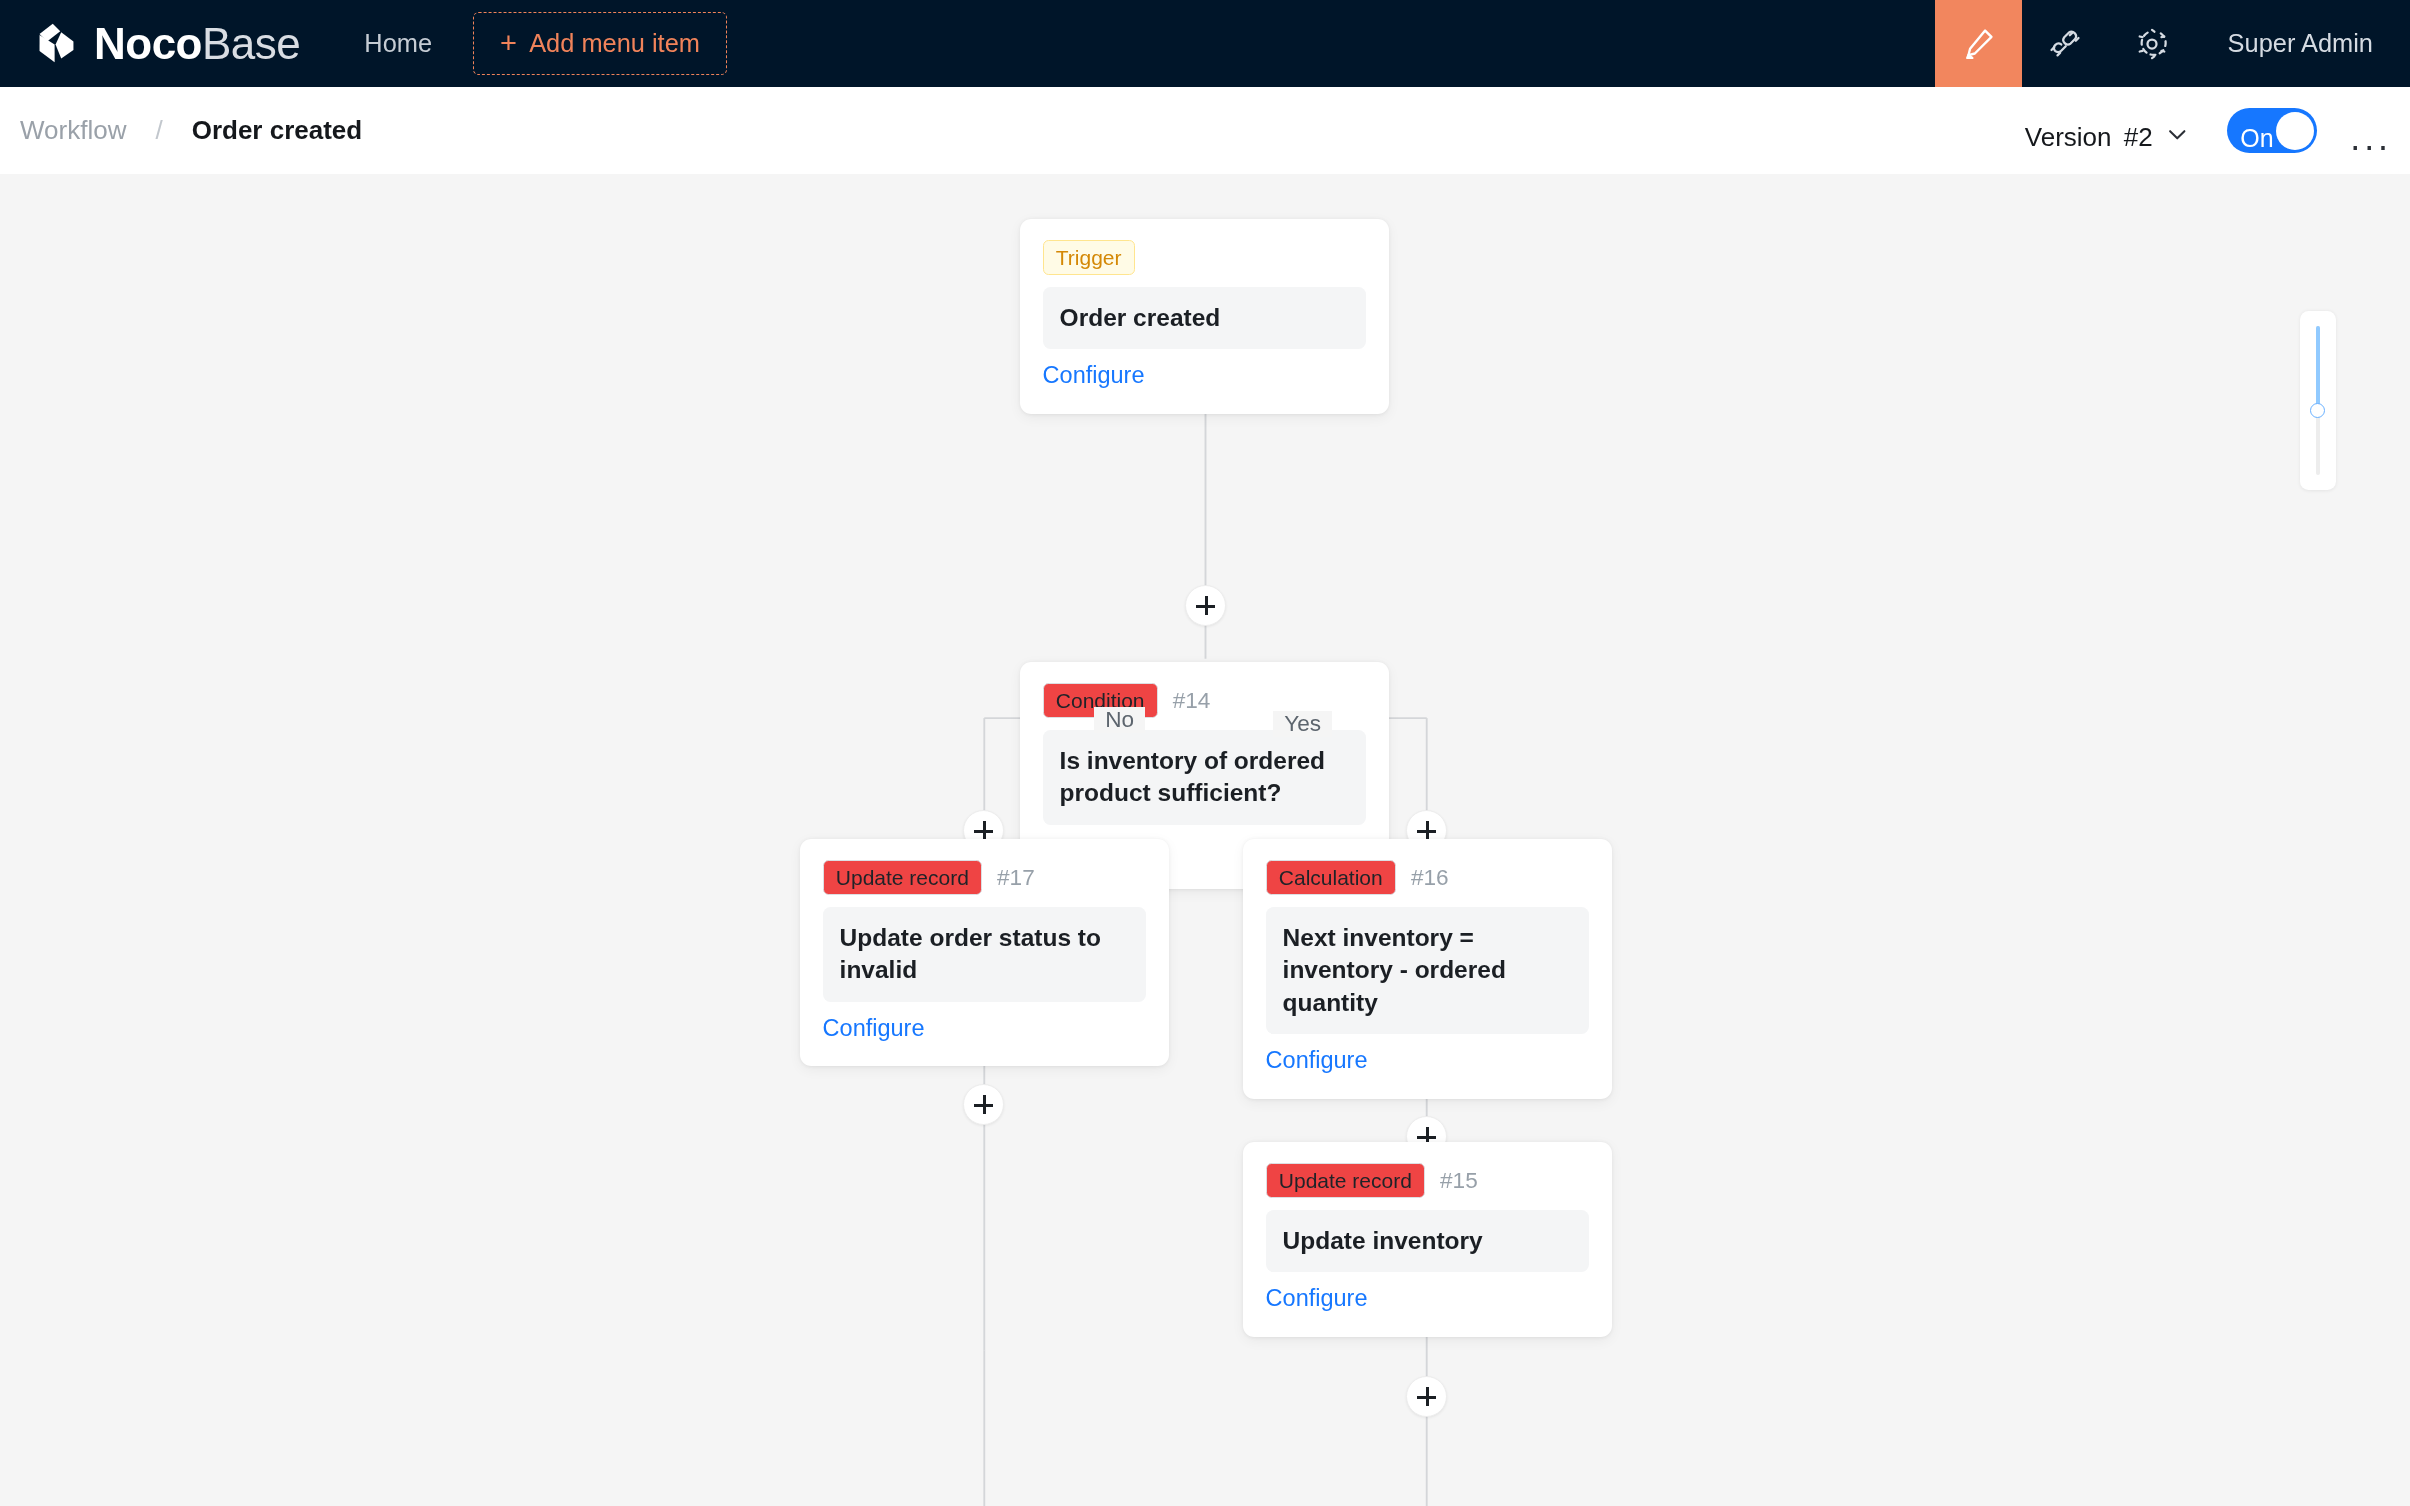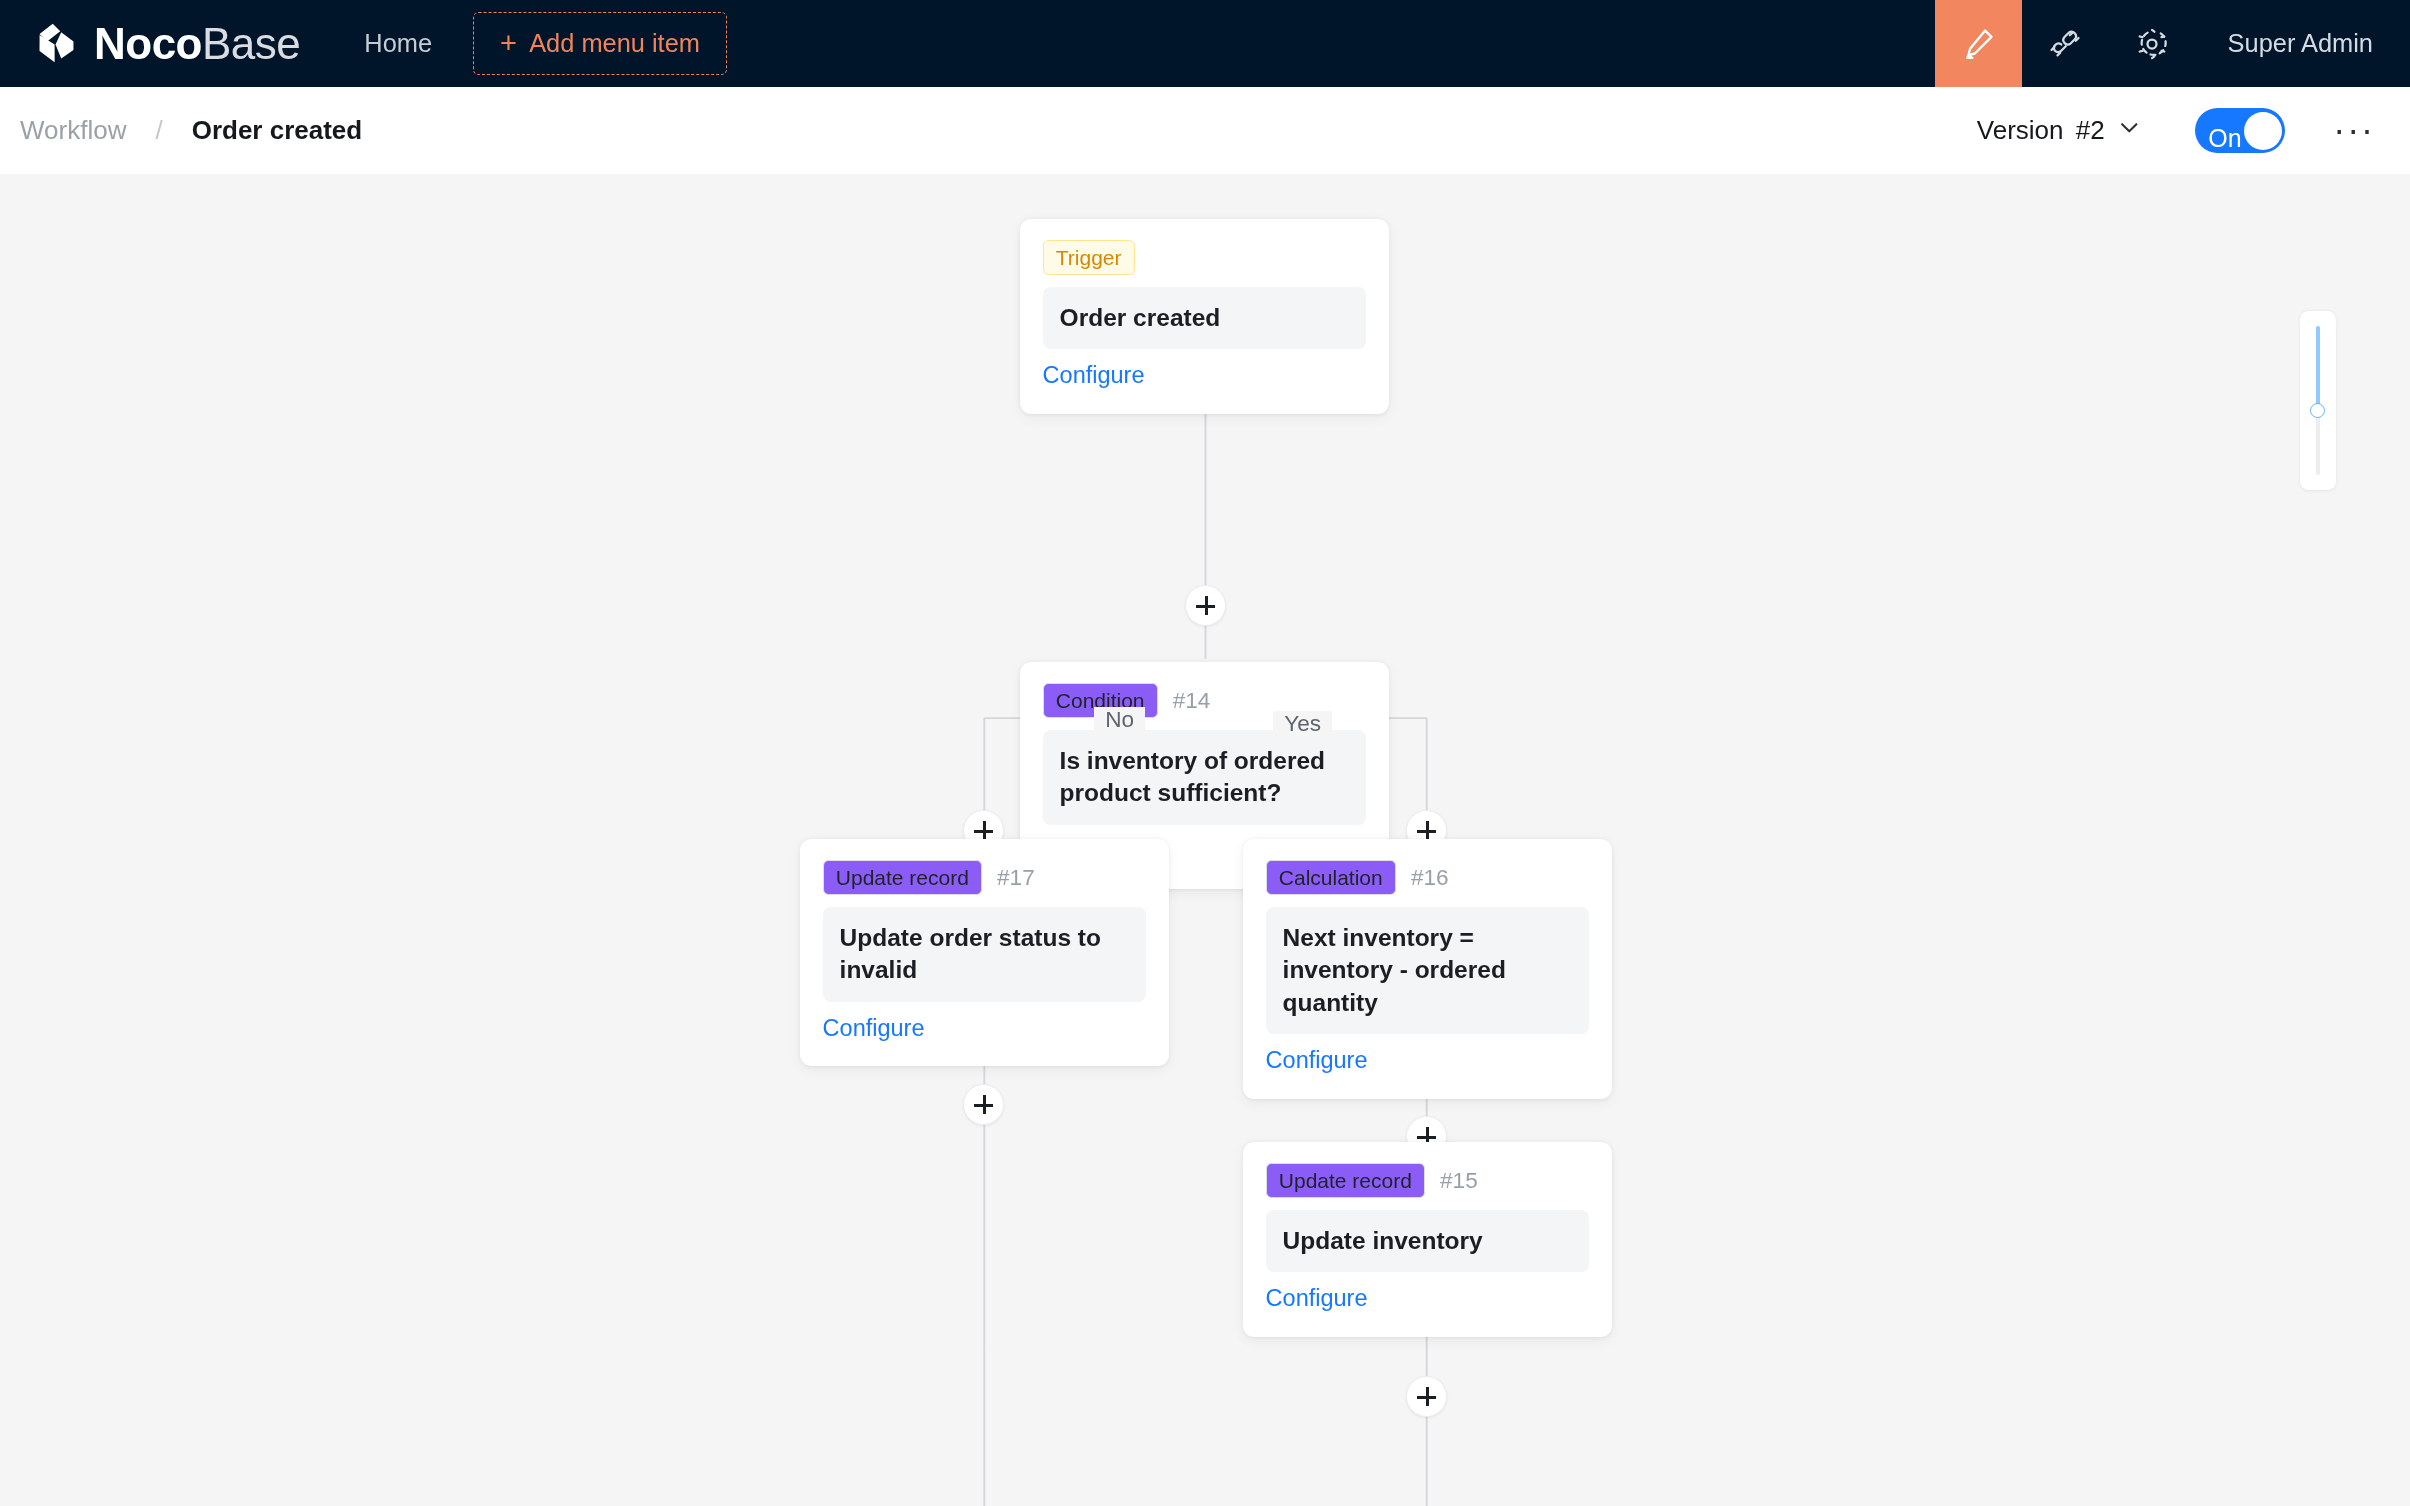--- a/index.html
+++ b/index.html
@@ -58,21 +58,21 @@
     width: 2411px; height: 88px;
     background: #ffffff;
     border-bottom: 0.9px solid #ebedf0;
     display: flex; align-items: center;
   }
   #breadcrumb { display: flex; align-items: center; padding-left: 20px; gap: 16px; }
   #breadcrumb .crumb-link { color: #9aa1a9; font-size: 26px; cursor: pointer; }
   #breadcrumb .crumb-sep { color: #c2c7cd; font-size: 26px; margin: 0 13px; }
   #breadcrumb .crumb-current { color: #15181c; font-size: 26px; font-weight: bold; }
 
-  #subheader-right { margin-left: auto; display: flex; align-items: center; padding-right: 36px; gap: 16px; }
+  #subheader-right { margin-left: auto; display: flex; align-items: flex-end; padding-right: 20px; gap: 0; }
   #version-select {
     display: flex; align-items: center; gap: 12.2px;
     color: #15181c; font-size: 26px; cursor: pointer; white-space: nowrap;
   }
   #version-select .vlabel { }
   #version-select .vnum { }
   #version-select .chev { display: block; }
   #enable-toggle {
     margin-left: 38px;
     width: 90px; height: 45px; border-radius: 22.6px;
@@ -110,21 +110,21 @@
     position: absolute;
     background: #ffffff;
     border-radius: 11.3px;
     box-shadow: 0 0.9px 3.8px rgba(0,0,0,0.06), 0 3.8px 13px rgba(0,0,0,0.05);
     padding: 21px 22.6px 24.5px 22.6px;
   }
   .node-head { display: flex; align-items: center; gap: 15px; margin-bottom: 11.3px; }
   .node-tag {
     font-size: 21px; color: #1f2328;
     border: 0.9px solid #dcdfe3; border-radius: 5.6px;
-    padding: 4.7px 12.2px; background: #8b5cf6; white-space: nowrap;
+    padding: 4.7px 12.2px; background: #ef4444; white-space: nowrap;
   }
   .node-tag.trigger {
     background: #fffbe6; border-color: #ffe58f; color: #d48806;
   }
   .node-num { font-size: 22.6px; color: #97a0a9; }
   .node-title {
     background: #f4f5f6; border-radius: 7.5px;
     padding: 15px 17px;
     font-size: 24.5px; font-weight: bold; color: #1b1f24;
     line-height: 1.33;

